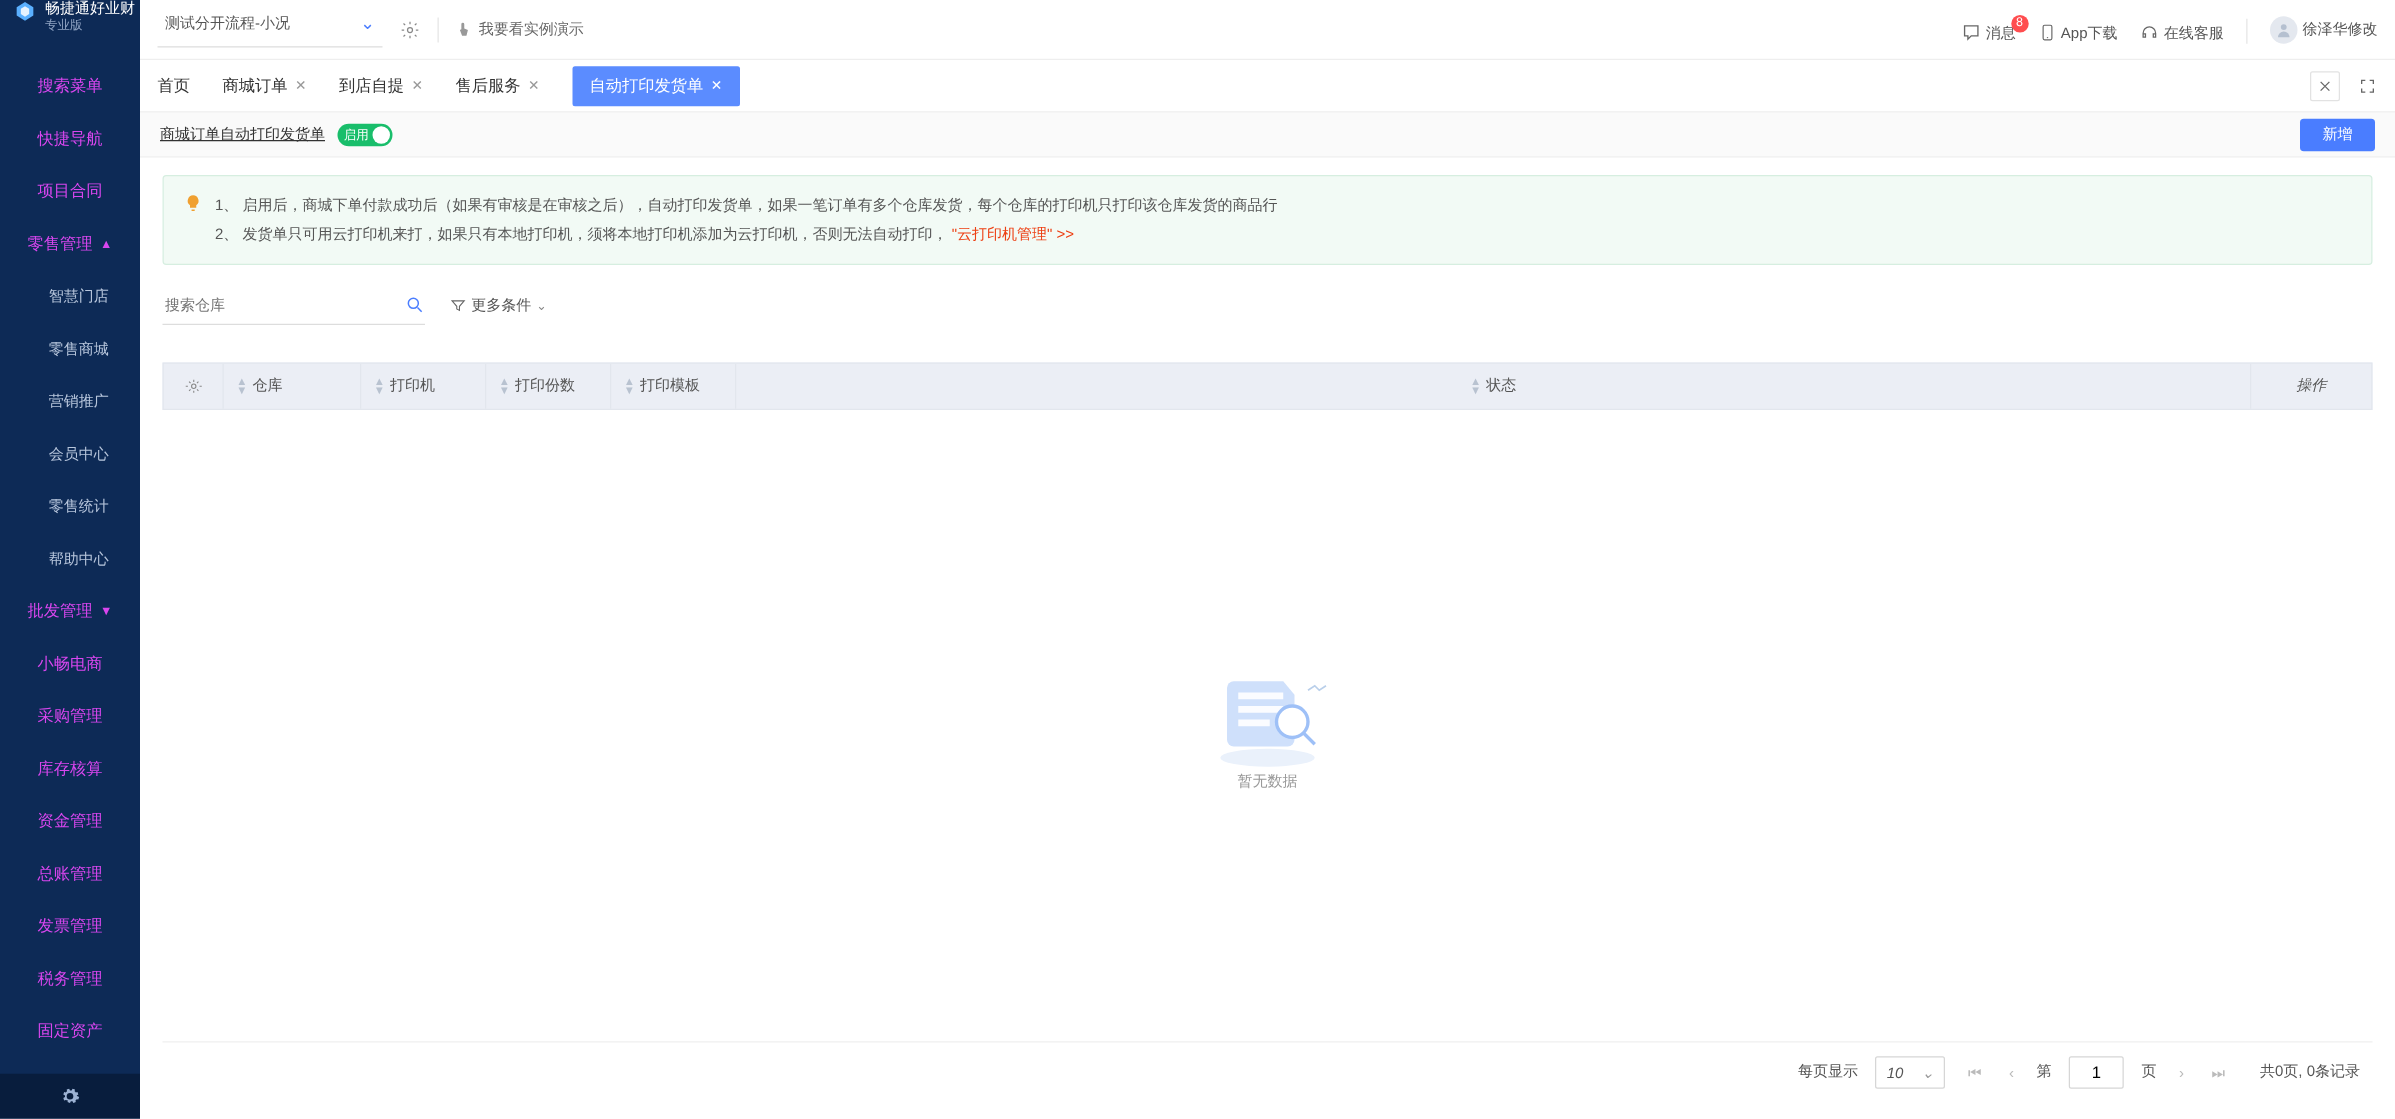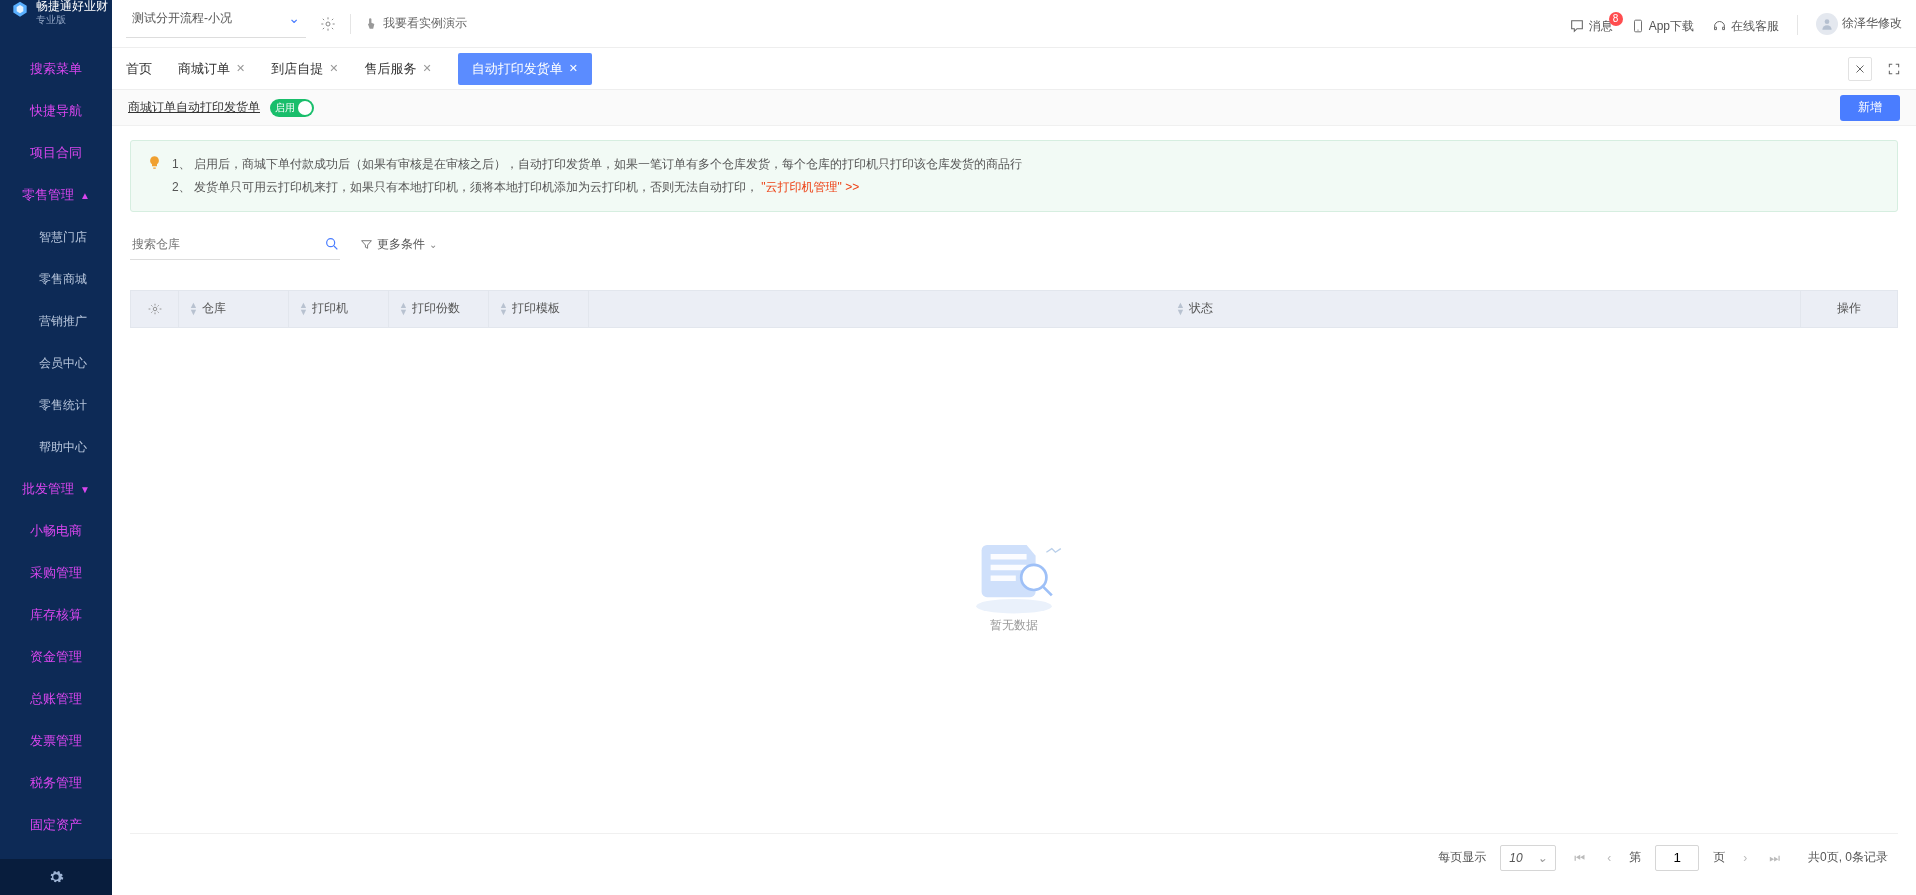--- a/index.html
+++ b/index.html
@@ -61,21 +61,21 @@
   .filter-row { margin-top: 18px; display: flex; align-items: center; gap: 20px; }
   .search-box { width: 210px; height: 30px; border-bottom: 1px solid #ddd; display: flex; align-items: center; }
   .search-input { flex: 1; border: none; outline: none; font-size: 12px; padding: 4px 2px; background: transparent; }
   .search-icon { color: #4a7dff; width: 16px; height: 16px; }
   .more-filter { display: flex; align-items: center; gap: 4px; color: #555; cursor: pointer; }
   
   
   .table-area { margin-top: 30px; flex: 1; display: flex; flex-direction: column; min-height: 0; }
   .thead { display: flex; background: #ebeef5; height: 38px; align-items: stretch; border: 1px solid #e2e6ed; }
   .th { display: flex; align-items: center; padding: 0 10px; font-size: 12px; color: #555; border-right: 1px solid #e2e6ed; gap: 4px; }
-  .th:last-child { border-right: none; }
+  .th:last-child { border-right: none; font-style: italic; }
   .th-gear { width: 48px; justify-content: center; }
   .th-warehouse { width: 110px; }
   .th-printer { width: 100px; }
   .th-copies { width: 100px; }
   .th-template { width: 100px; }
   .th-status { flex: 1; justify-content: center; }
   .th-ops { width: 96px; justify-content: center; }
   .sort-icon { color: #b8c2d0; font-size: 9px; line-height: 0.7; display: flex; flex-direction: column; }
   
   .empty { flex: 1; display: flex; flex-direction: column; align-items: center; justify-content: center; color: #999; gap: 0; }

